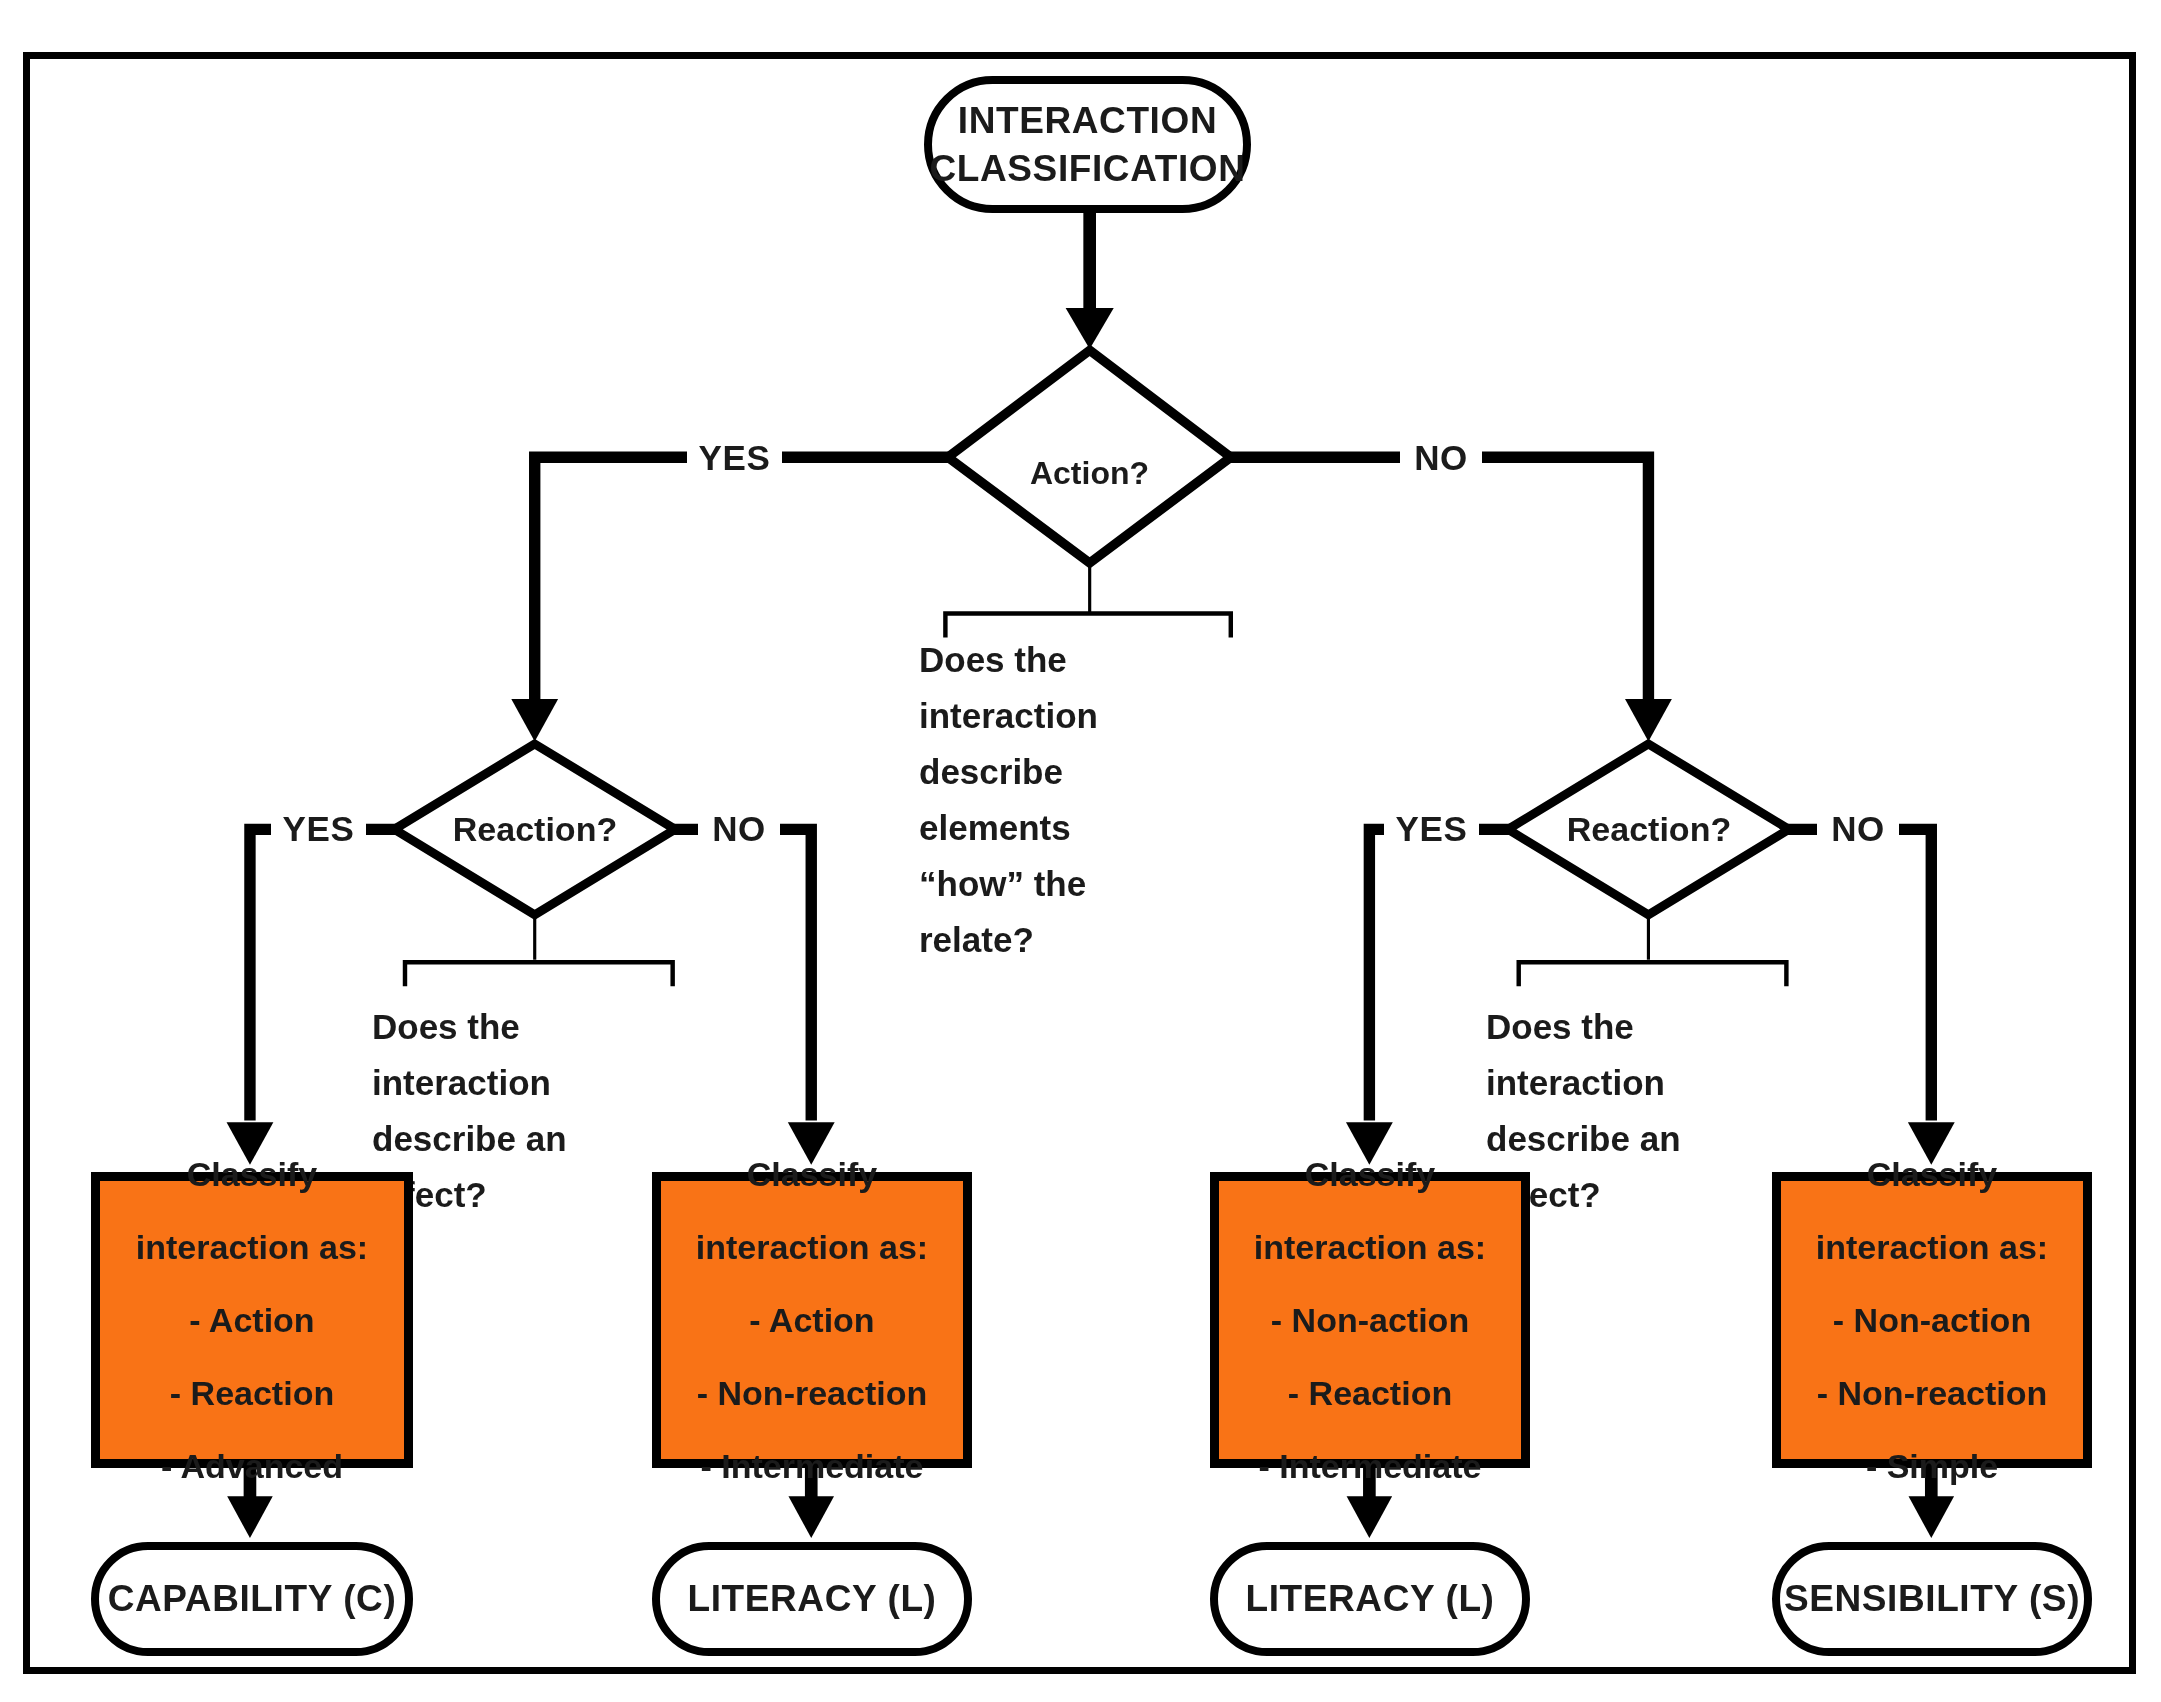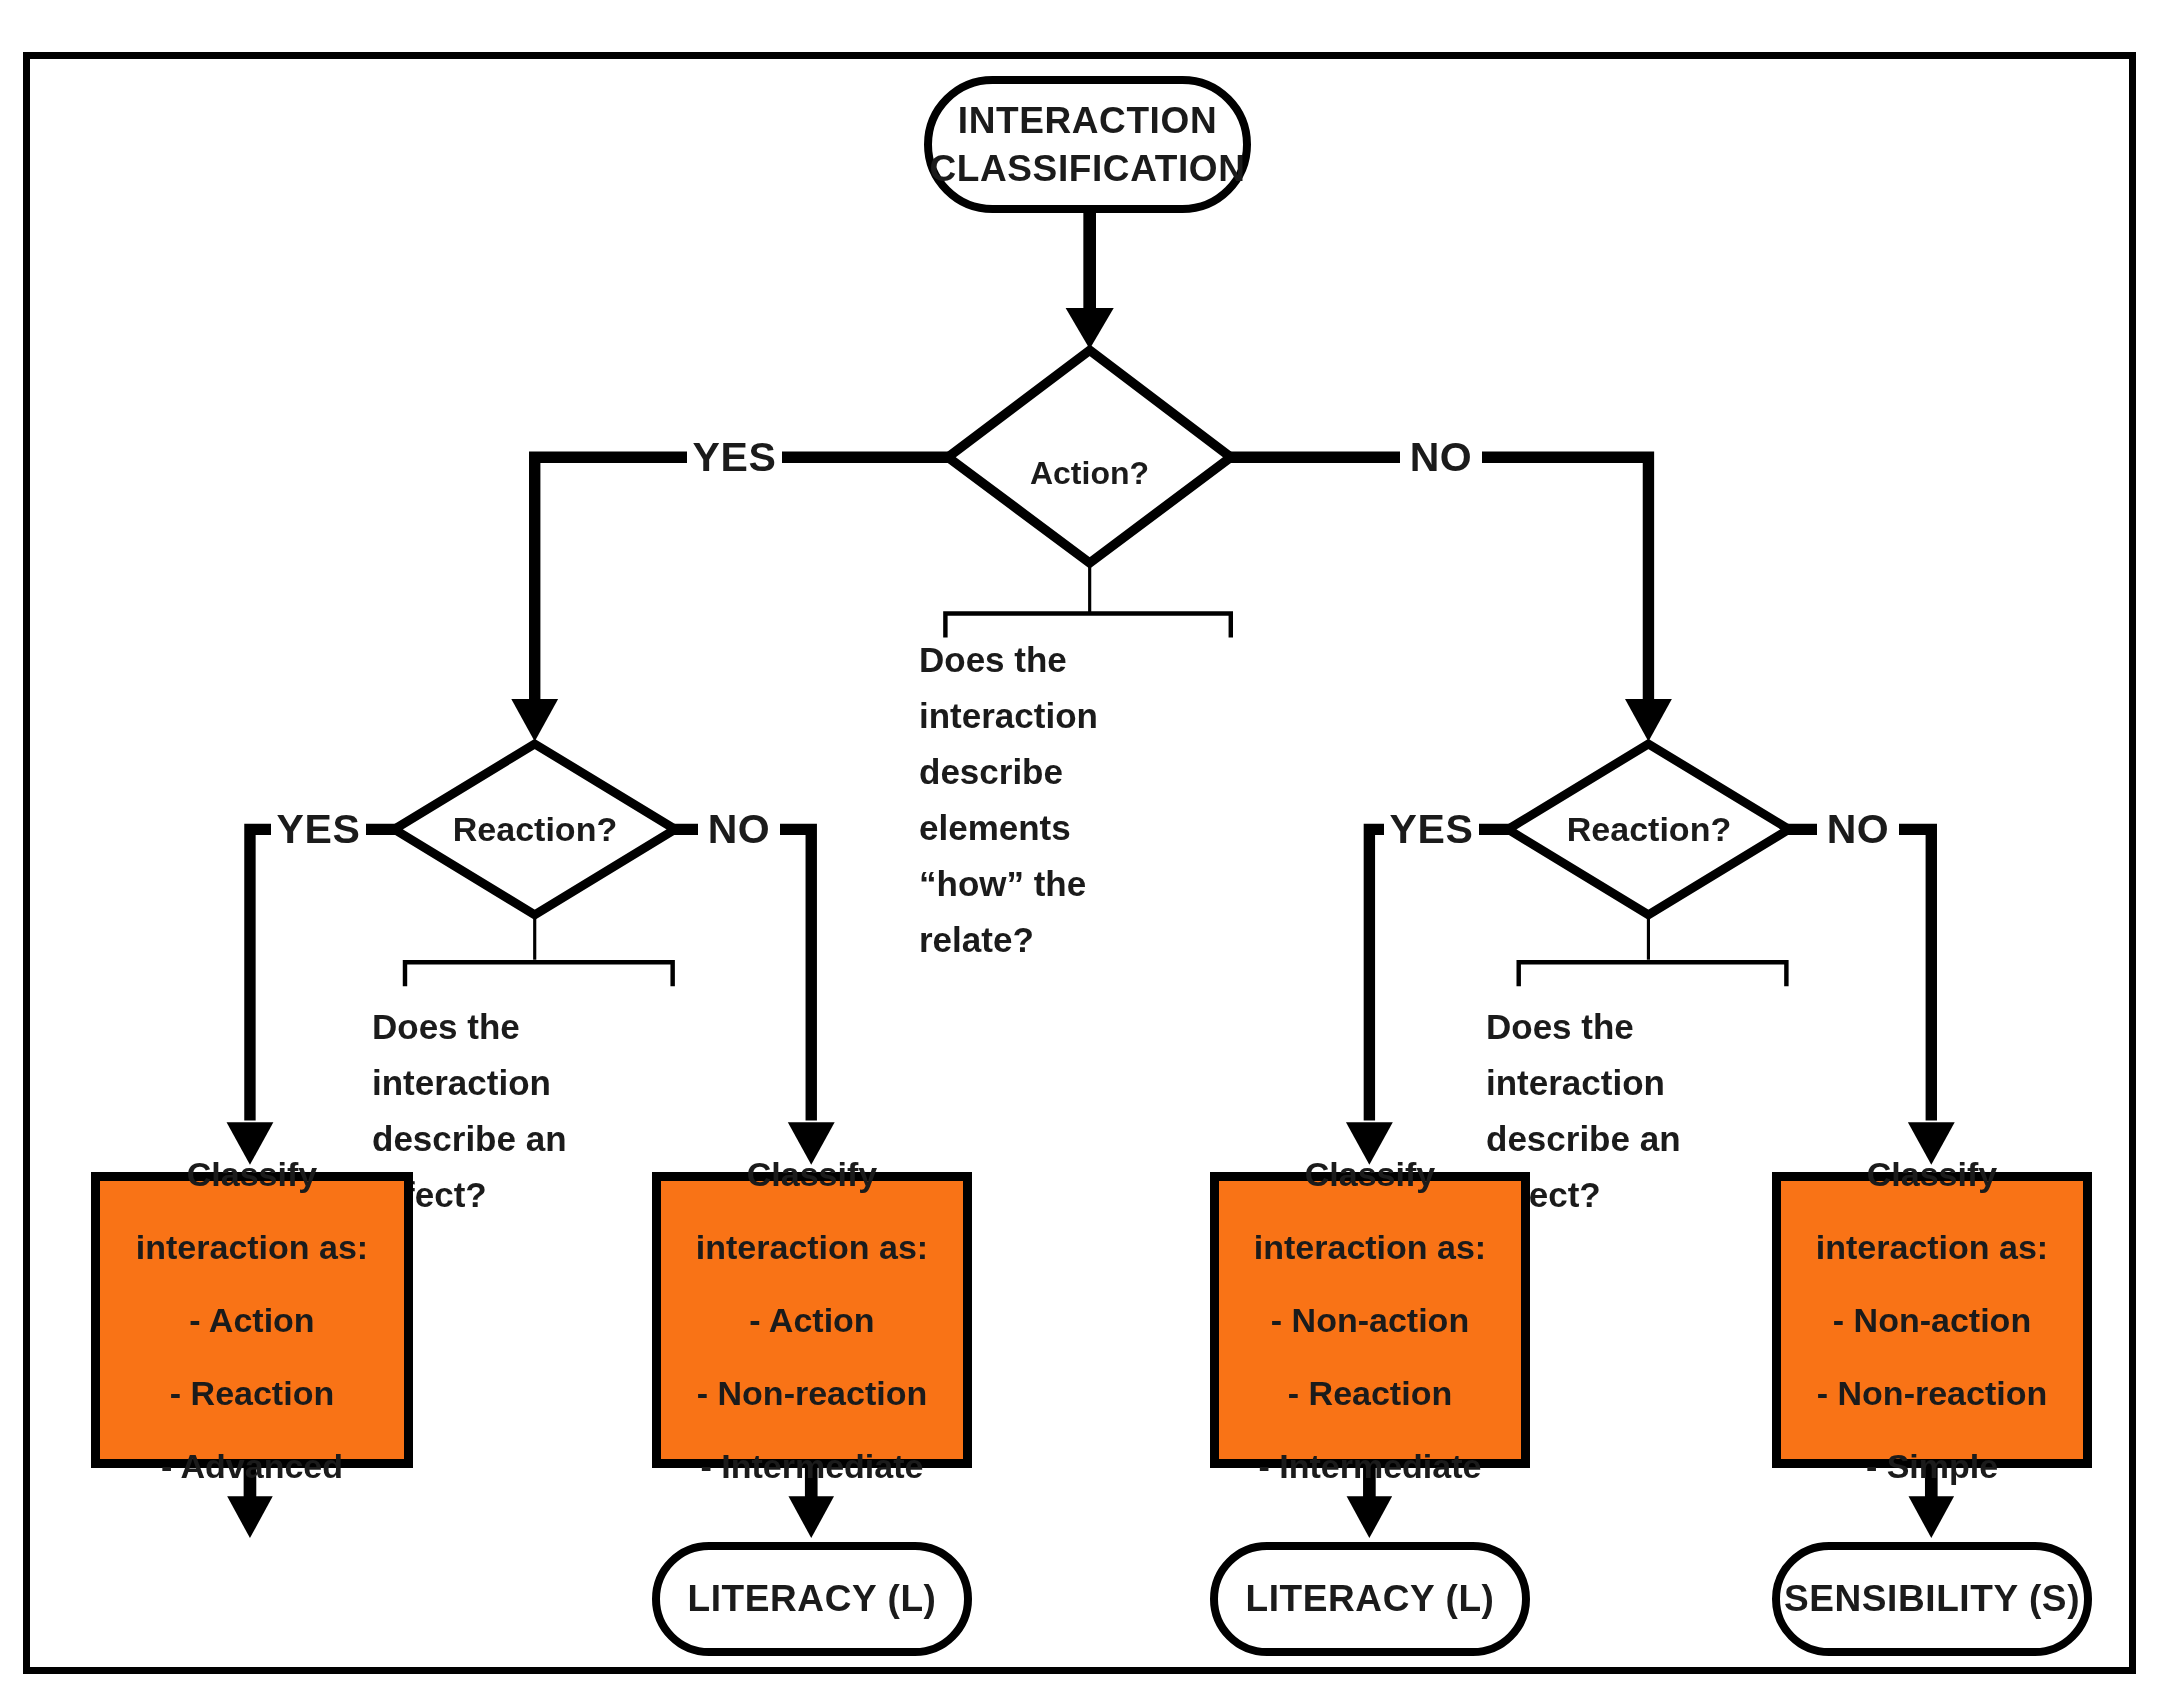--- a/index.html
+++ b/index.html
@@ -16,21 +16,21 @@
         align-items:center;justify-content:center;text-align:center;background:#fff;}
   .stadium{border:8.2px solid #000;border-radius:70px;font-weight:700;}
   .title-node{font-size:37px;line-height:48px;letter-spacing:0.6px;}
   .term-node{font-size:37px;letter-spacing:0.6px;}
   .pbox{position:absolute;box-sizing:border-box;border:9.5px solid #000;background:#f97316;
         display:flex;flex-direction:column;align-items:center;justify-content:center;
         font-size:34px;font-weight:700;line-height:48px;text-align:center;gap:25px;}
   .dlabel{position:absolute;display:flex;align-items:center;justify-content:center;
           font-weight:700;text-align:center;}
   .blabel{position:absolute;display:flex;align-items:center;justify-content:center;
-          font-weight:700;background:#fff;font-size:41px;letter-spacing:0.6px;}
+          font-weight:700;background:#fff;font-size:35px;letter-spacing:0.6px;}
   .ann{position:absolute;font-weight:700;font-size:35px;line-height:56px;text-align:left;}
 </style>
 </head>
 <body>
 
 <div class="canvas">
 
   <div class="frame"></div>
 
   <svg class="wires" viewBox="0 0 3415 2690">
@@ -133,18 +133,19 @@
     <div>- Intermediate</div>
   </div>
   <div class="pbox" style="left:1772px;top:1172px;width:320px;height:296px;">
     <div>Classify</div>
     <div>interaction as:</div>
     <div>- Non-action</div>
     <div>- Non-reaction</div>
     <div>- Simple</div>
   </div>
 
+  <div class="node stadium term-node" style="left:91px;top:1542px;width:322px;height:114px;">CAPABILITY (C)</div>
   <div class="node stadium term-node" style="left:652px;top:1542px;width:320px;height:114px;">LITERACY (L)</div>
   <div class="node stadium term-node" style="left:1210px;top:1542px;width:320px;height:114px;">LITERACY (L)</div>
   <div class="node stadium term-node" style="left:1772px;top:1542px;width:320px;height:114px;text-align:center;">SENSIBILITY (S)</div>
 
 </div>
 
 
 </body></html>

